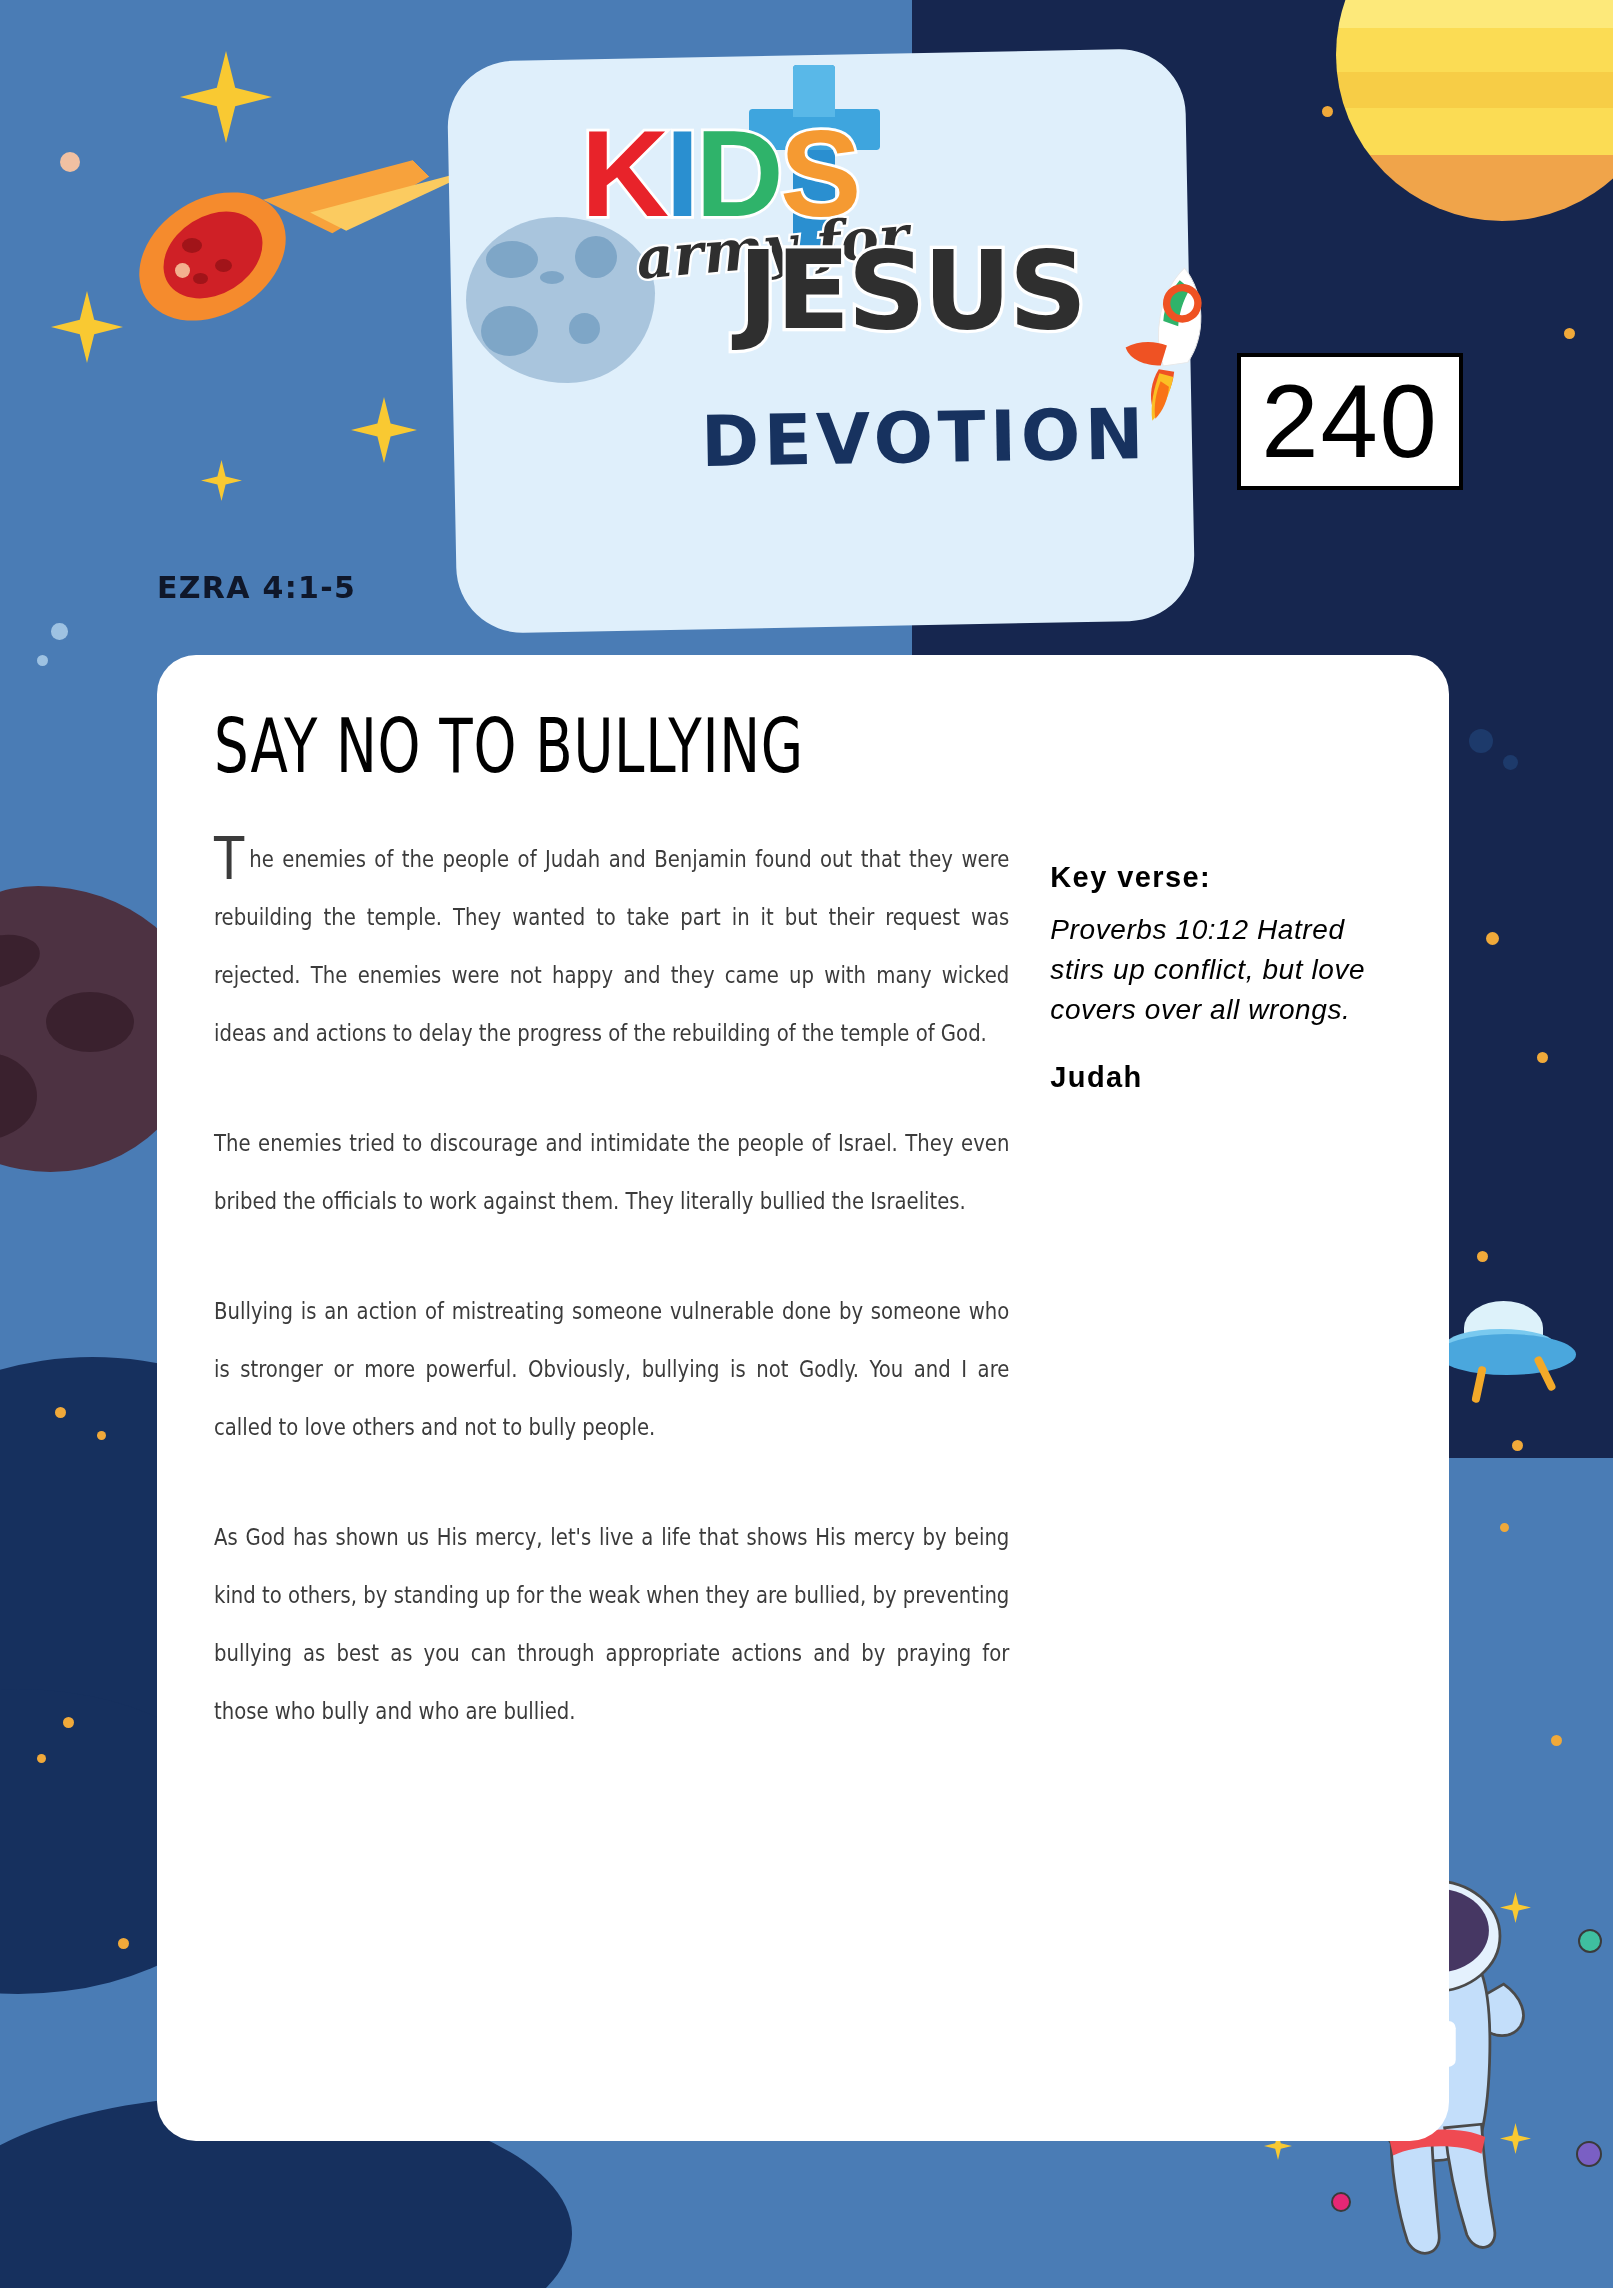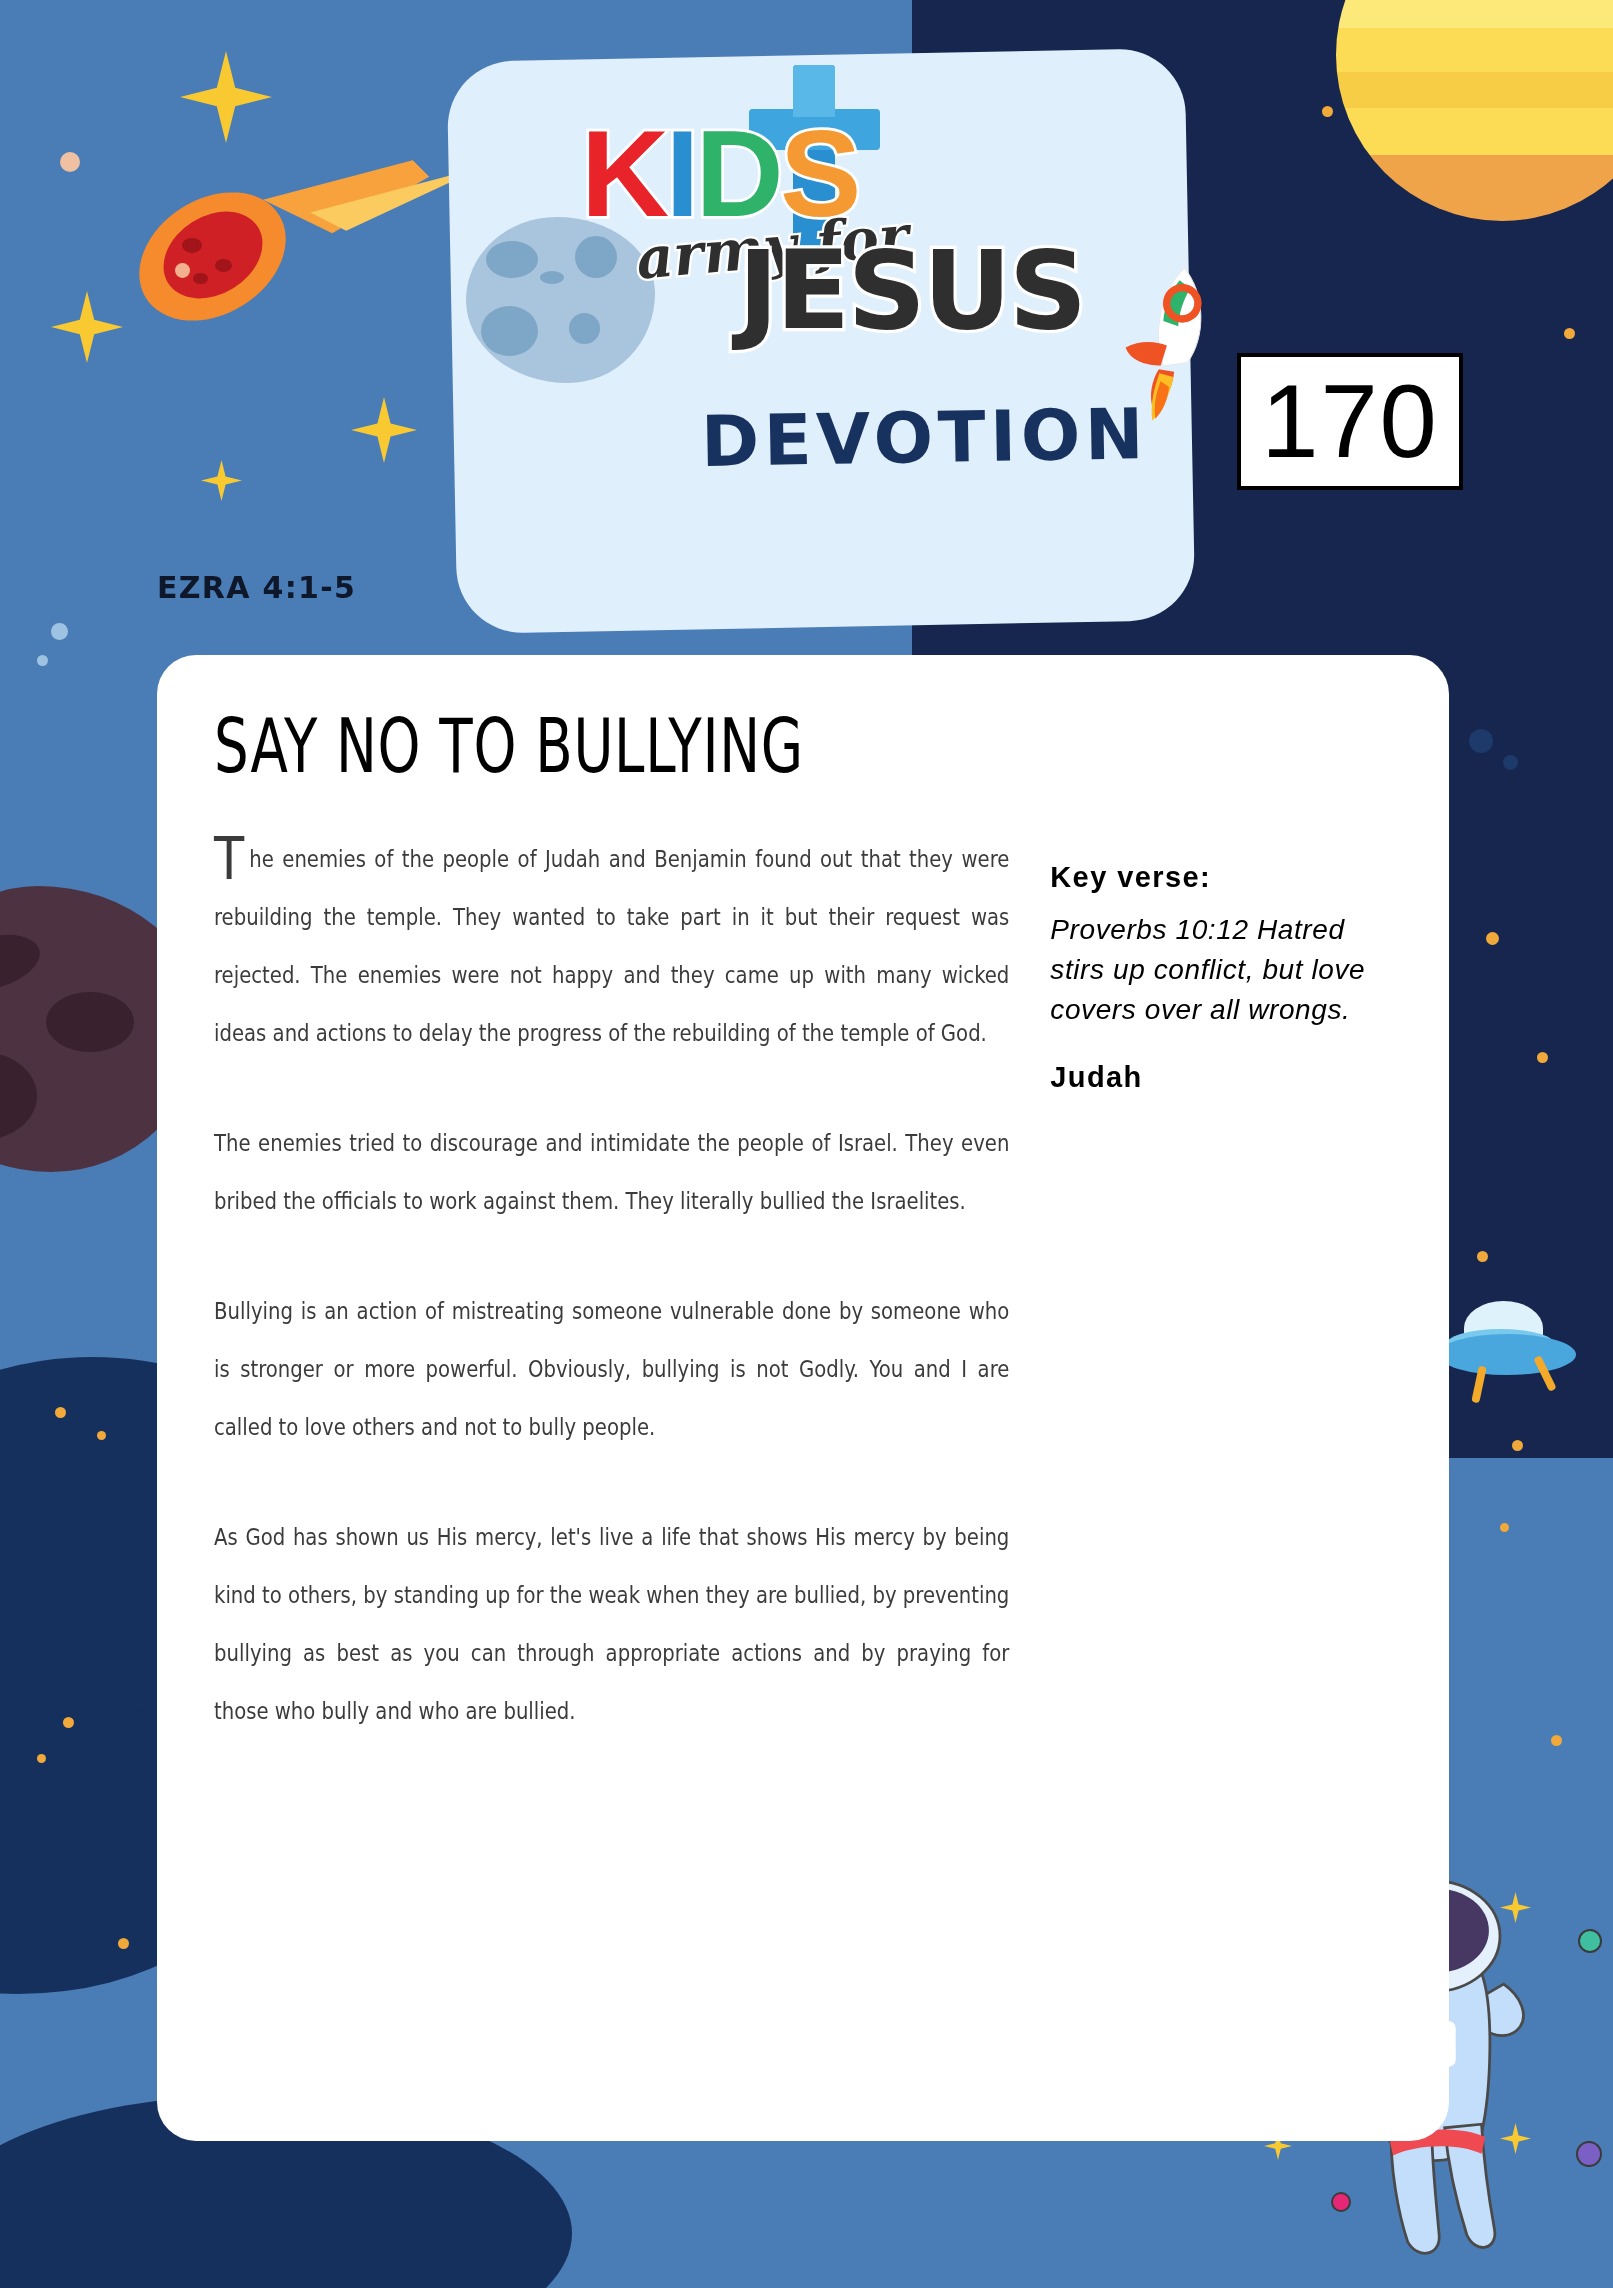--- a/index.html
+++ b/index.html
@@ -329,21 +329,21 @@
       <path d="M58 90 C44 80 34 66 38 52 C54 54 68 64 76 76 Z" fill="#ef5223"></path>
       <path d="M66 104 C54 118 38 126 24 124 C28 110 40 98 54 92 Z" fill="#ef5223"></path>
       <path d="M52 96 C38 106 24 118 16 134 C34 130 50 120 62 108 Z" fill="#fbbf24"></path>
       <path d="M48 104 C36 112 26 122 20 134 C32 132 44 124 52 114 Z" fill="#f97316"></path>
     </svg>
   </div>
 
   <div class="ref">EZRA 4:1-5</div>
 
   <div class="day-badge">
-    <div class="day-num">170</div>
+    <div class="day-num">240</div>
   </div>
 
   <div class="card">
     <div class="title">SAY NO TO BULLYING</div>
 
     <div class="cols">
       <div class="left-col">
         <p class="body-p first">The enemies of the people of Judah and Benjamin found out that they were rebuilding the temple. They wanted to take part in it but their request was rejected. The enemies were not happy and they came up with many wicked ideas and actions to delay the progress of the rebuilding of the temple of God.</p>
         <p class="body-p">The enemies tried to discourage and intimidate the people of Israel. They even bribed the officials to work against them. They literally bullied the Israelites.</p>
         <p class="body-p">Bullying is an action of mistreating someone vulnerable done by someone who is stronger or more powerful. Obviously, bullying is not Godly. You and I are called to love others and not to bully people.</p>

